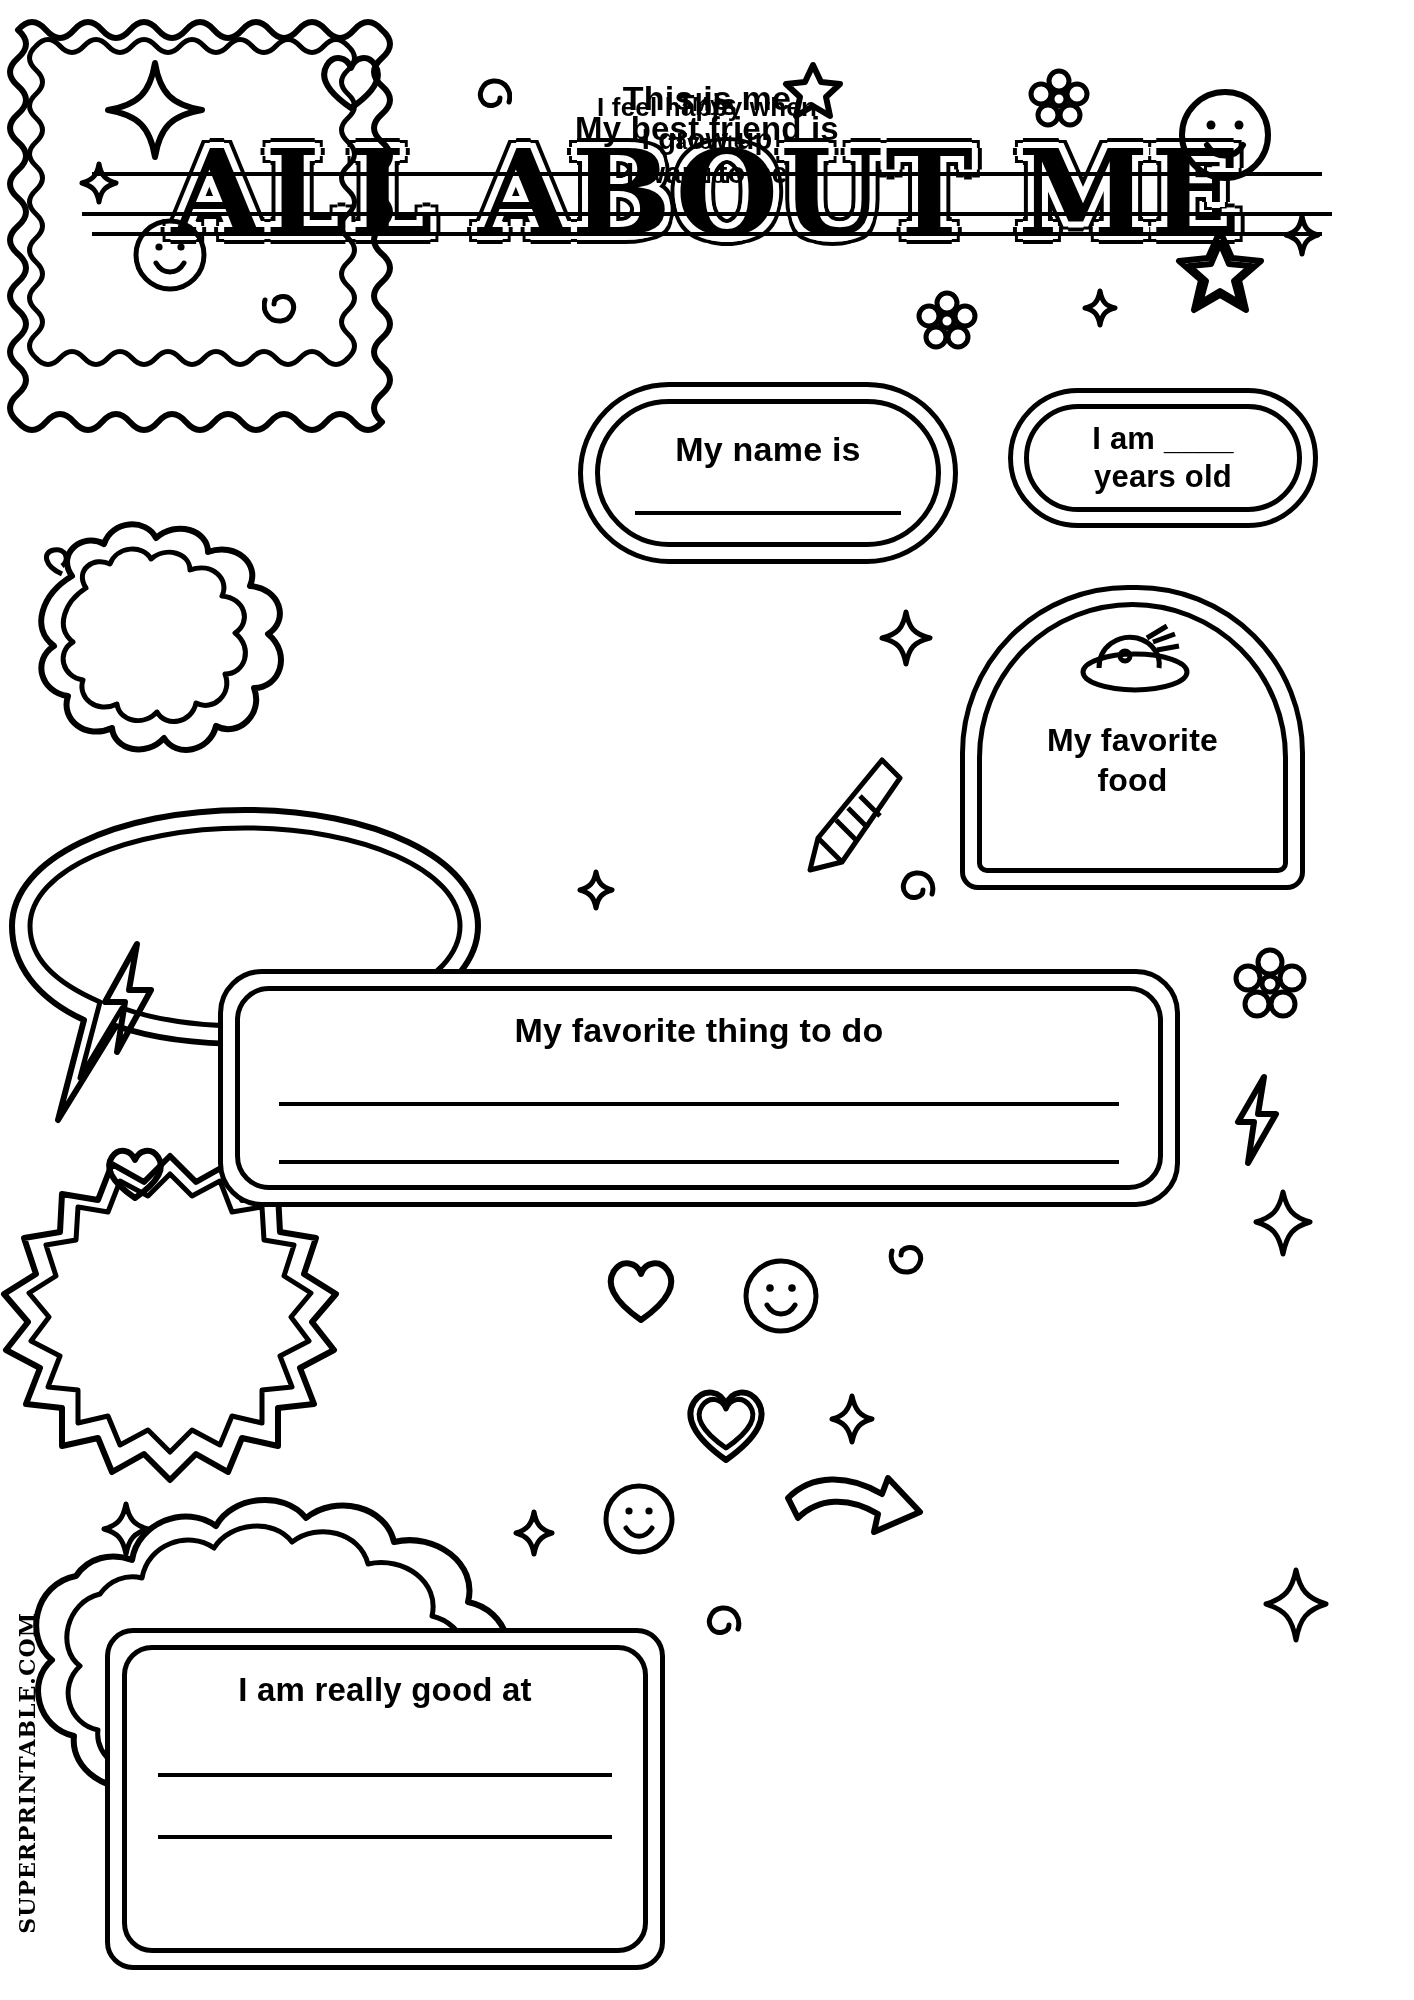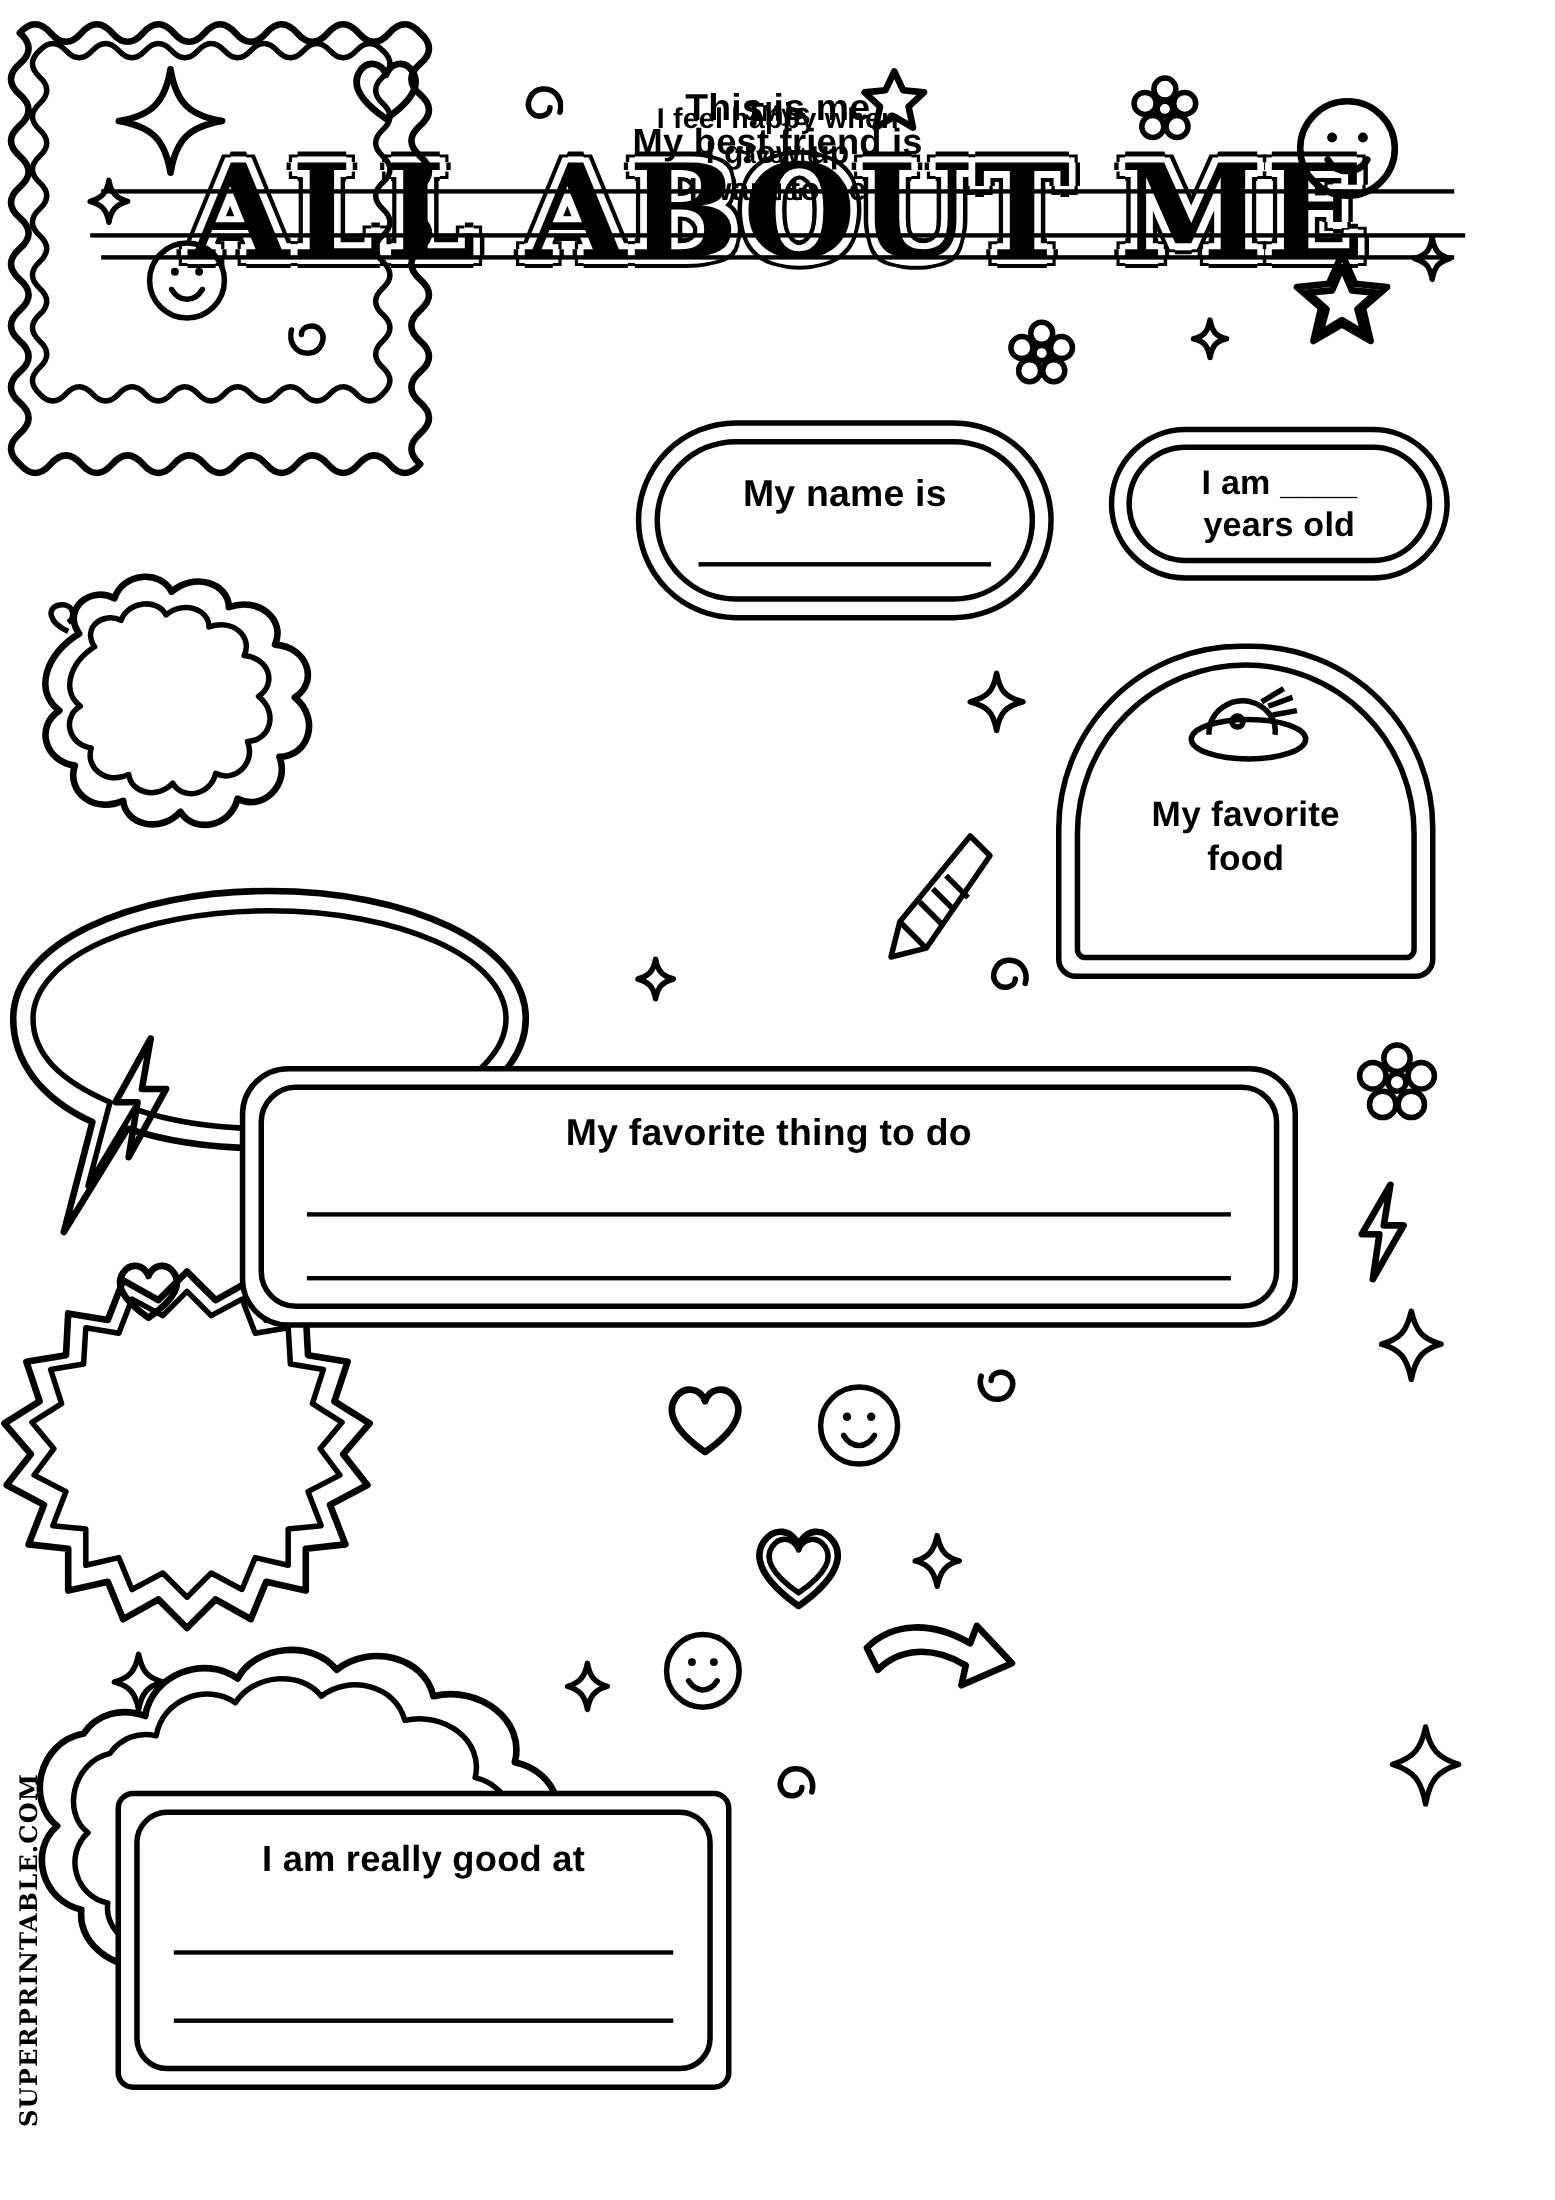--- a/index.html
+++ b/index.html
@@ -134,22 +134,22 @@
   
   #friend-box { left: 95px; top: 1228px; width: 490px; height: 350px; }
   #friend-box .label { top: 110px; font-size: 33px; }
 
   
   #grow-box { left: 930px; top: 1225px; width: 340px; height: 340px; }
   #grow-box .label { top: 88px; font-size: 29px; }
 
   
   #good-box {
-    left: 105px; top: 1628px; width: 560px; height: 272px;
-    border-radius: 16px;
+    left: 105px; top: 1628px; width: 560px; height: 342px;
+    border-radius: 28px;
   }
   #good-box .inner-outline {
     left: 12px; top: 12px; right: 12px; bottom: 12px;
     border-radius: 30px;
   }
   #good-box .label { top: 38px; font-size: 33px; }
 
   
   #happy-box { left: 735px; top: 1600px; width: 540px; height: 360px; }
   #happy-box .label { top: 92px; font-size: 26px; }

